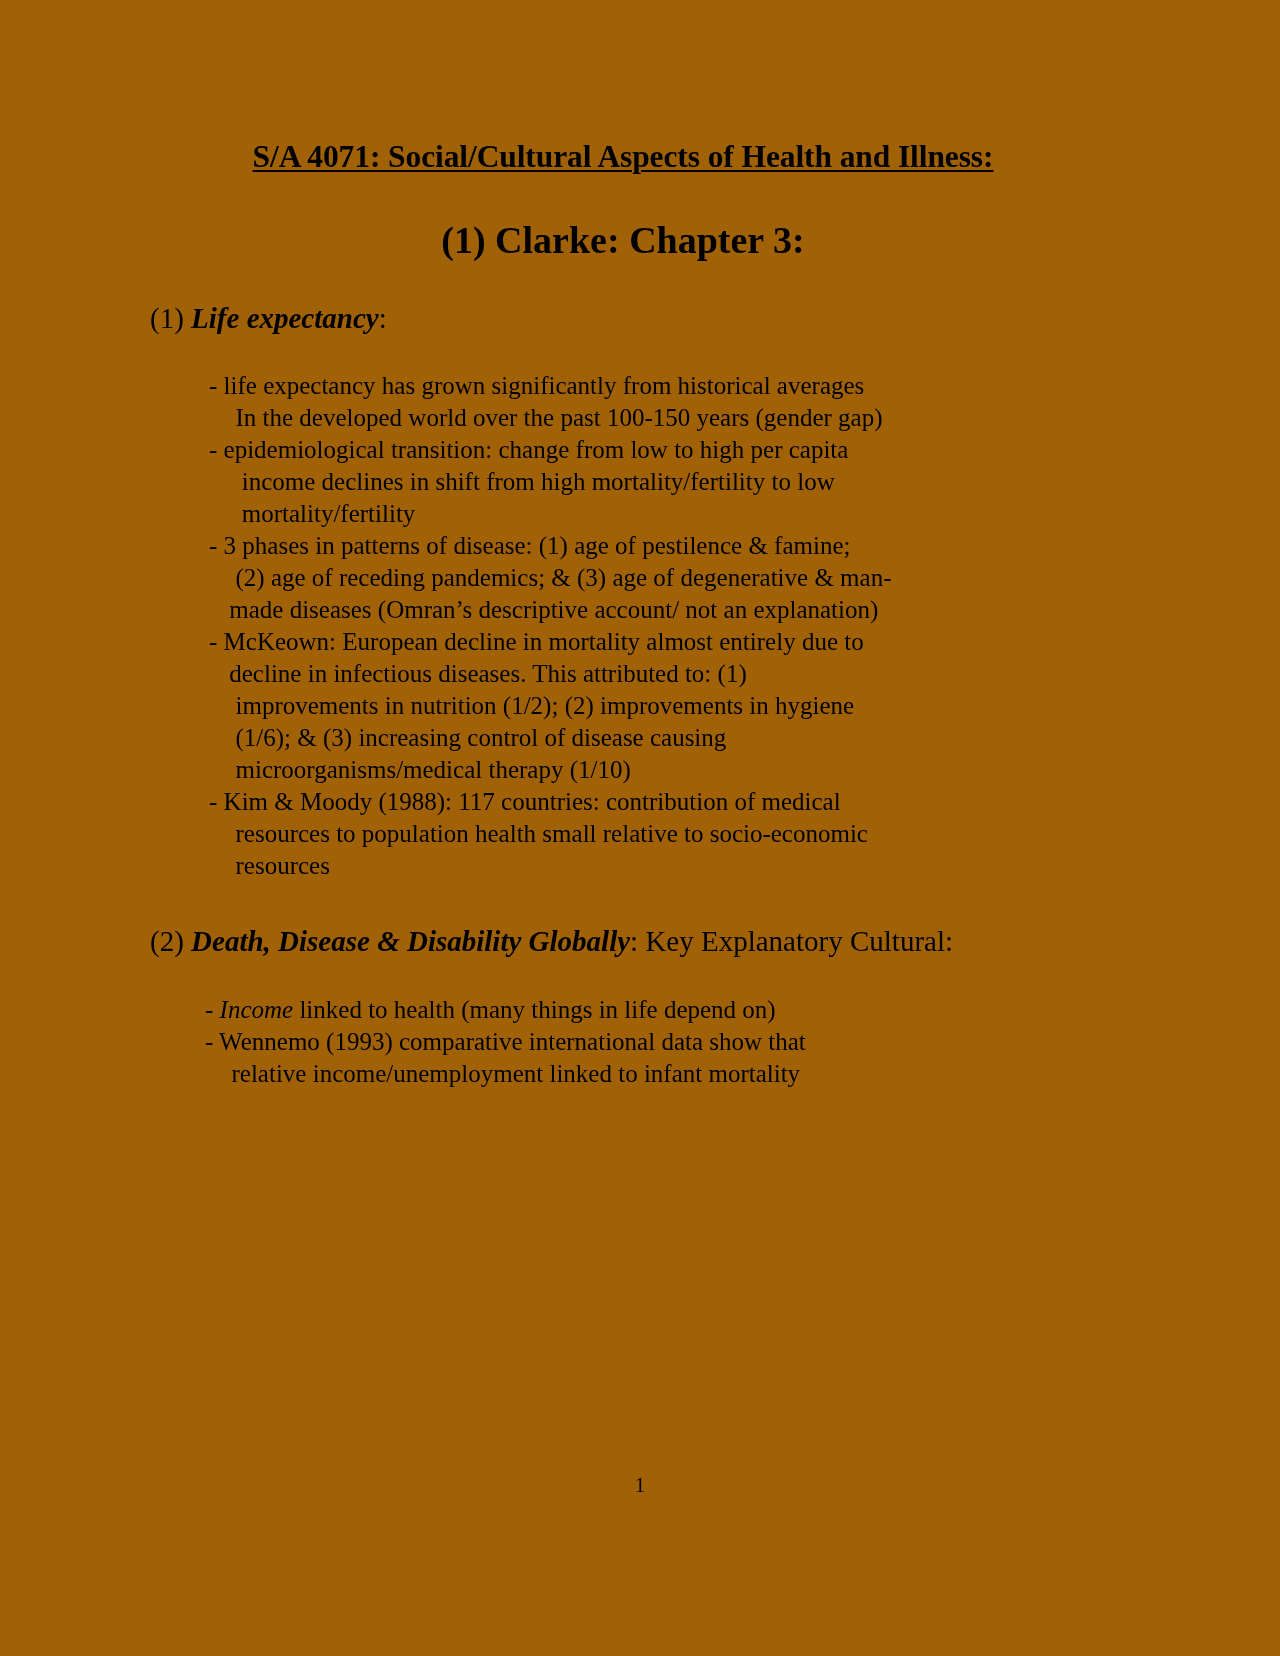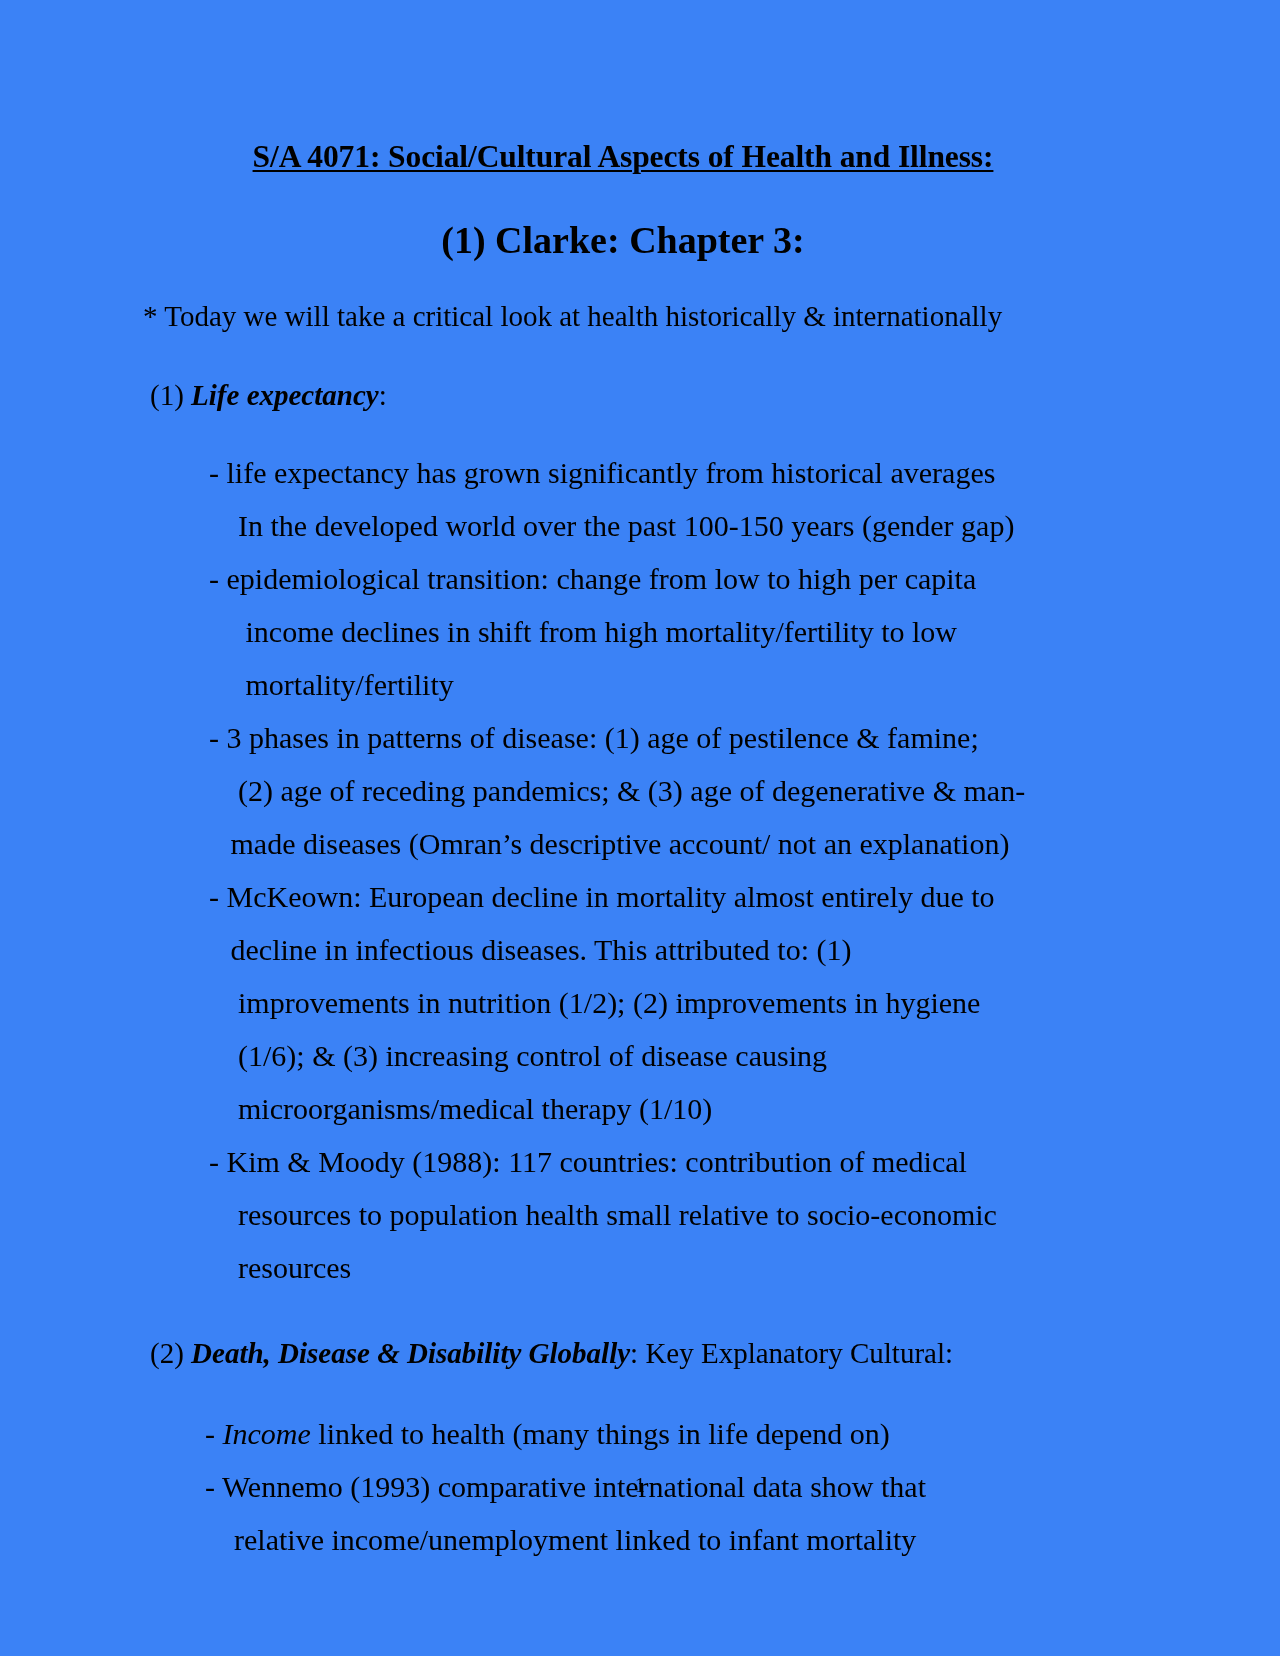--- a/index.html
+++ b/index.html
@@ -5,21 +5,21 @@
   html, body {
     margin: 0;
     padding: 0;
     background: #ffffff;
   }
   .page {
     position: relative;
     width: 1280px;
     height: 1656px;
     margin: 0 auto;
-    background: #3b82f6;
+    background: #a16207;
     font-family: "Liberation Serif", "DejaVu Serif", serif;
     color: #000000;
     overflow: hidden;
   }
   .content {
     position: absolute;
     left: 143px;
     top: 136px;
     width: 960px;
   }
@@ -62,22 +62,22 @@
     line-height: 38.5px;
     margin-top: 40px;
     padding-left: 7px;
   }
   .section-head .it { font-style: italic; font-weight: bold; }
 
   
   .bullets {
     margin-top: 32px;
     padding-left: 66px;
-    font-size: 30px;
-    line-height: 53px;
+    font-size: 25px;
+    line-height: 32px;
   }
   .bullets.second { margin-top: 34px; padding-left: 62px; }
 
   .bullet {
     display: block;
     text-indent: -14px;
     padding-left: 14px;
     white-space: pre-wrap;
   }
   .bullet .it { font-style: italic; }
@@ -99,21 +99,20 @@
 <div class="page">
 
   <div class="content">
 
     <div class="title-block">
       <div class="title-line"><span class="u">S/A 4071: Social/Cultural Aspects of Health and Illness:</span></div>
     </div>
 
     <div class="subtitle">(1) Clarke: Chapter 3:</div>
 
-    <div class="para">* Today we will take a critical look at health historically &amp; internationally</div>
 
     <div class="section-head"><span>(1) </span><span class="it">Life expectancy</span><span>:</span></div>
 
     <div class="bullets">
       <span class="bullet">- life expectancy has grown significantly from historical averages
   In the developed world over the past 100-150 years (gender gap)</span>
       <span class="bullet">- epidemiological transition: change from low to high per capita
    income declines in shift from high mortality/fertility to low
    mortality/fertility</span>
       <span class="bullet">- 3 phases in patterns of disease: (1) age of pestilence &amp; famine;

